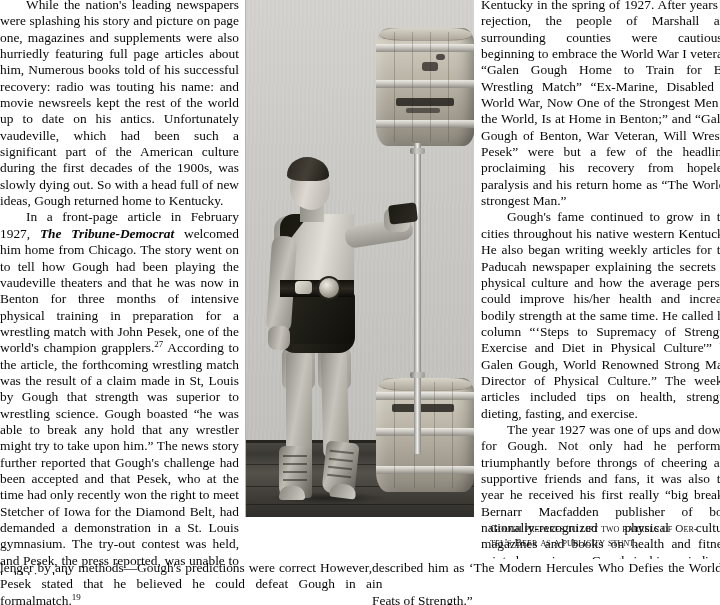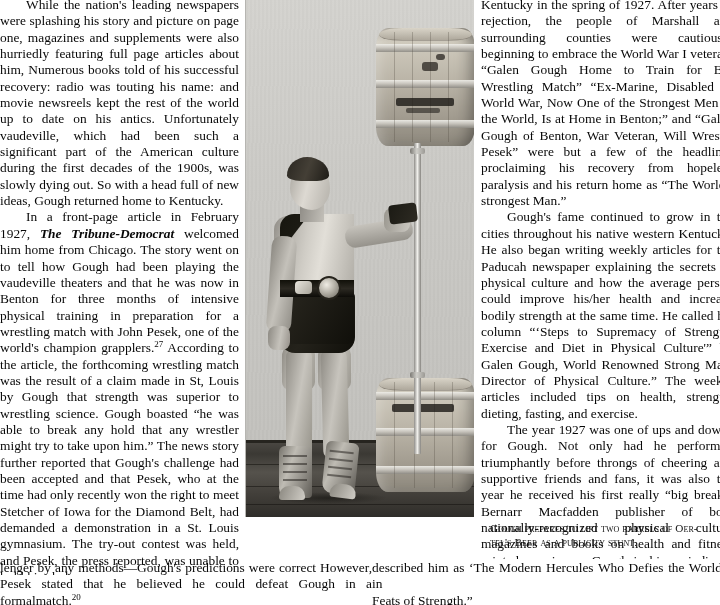--- a/index.html
+++ b/index.html
@@ -457,21 +457,21 @@
     </div>
   </div>
 
   <div id="right-col" class="col-text">
     <p>Kentucky in the spring of 1927. After years of rejection, the people of Marshall and surrounding counties were cautiously beginning to embrace the World War I veteran. “Galen Gough Home to Train for Big Wrestling Match” “Ex-Marine, Disabled in World War, Now One of the Strongest Men in the World, Is at Home in Benton;” and “Galen Gough of Benton, War Veteran, Will Wrestle Pesek” were but a few of the headlines proclaiming his recovery from hopeless paralysis and his return home as “The World's strongest Man.”</p>
     <p class="indent">Gough's fame continued to grow in the cities throughout his native western Kentucky. He also began writing weekly articles for the Paducah newspaper explaining the secrets of physical culture and how the average person could improve his/her health and increase bodily strength at the same time. He called his column “‘Steps to Supremacy of Strength, Exercise and Diet in Physical Culture'” by Galen Gough, World Renowned Strong Man, Director of Physical Culture.” The weekly articles included tips on health, strength, dieting, fasting, and exercise.</p>
     <p class="indent">The year 1927 was one of ups and downs for Gough. Not only had he performed triumphantly before throngs of cheering and supportive friends and fans, it was also the year he received his first really “big break.” Bernarr Macfadden publisher of both nationally-recognized physical culture magazines and books on health and fitness printed a series on Gough in his periodicals. The articles</p>
   </div>
 
   <div id="left-wide" class="col-text">
-    <p><span>lenger by any methods—Gough's predictions were correct However, Pesek stated that he believed he could defeat Gough in a formal</span><span>match.</span><sup class="fn">20</sup></p>
+    <p><span>lenger by any methods—Gough's predictions were correct However, Pesek stated that he believed he could defeat Gough in a formal</span><span>match.</span><sup class="fn">19</sup></p>
   </div>
 
   <div id="right-wide" class="col-text">
     <p>described him as ‘The Modern Hercules Who Defies the World in</p>
     <p>Feats of Strength.”</p>
 
   </div>
 
 </div>
 

